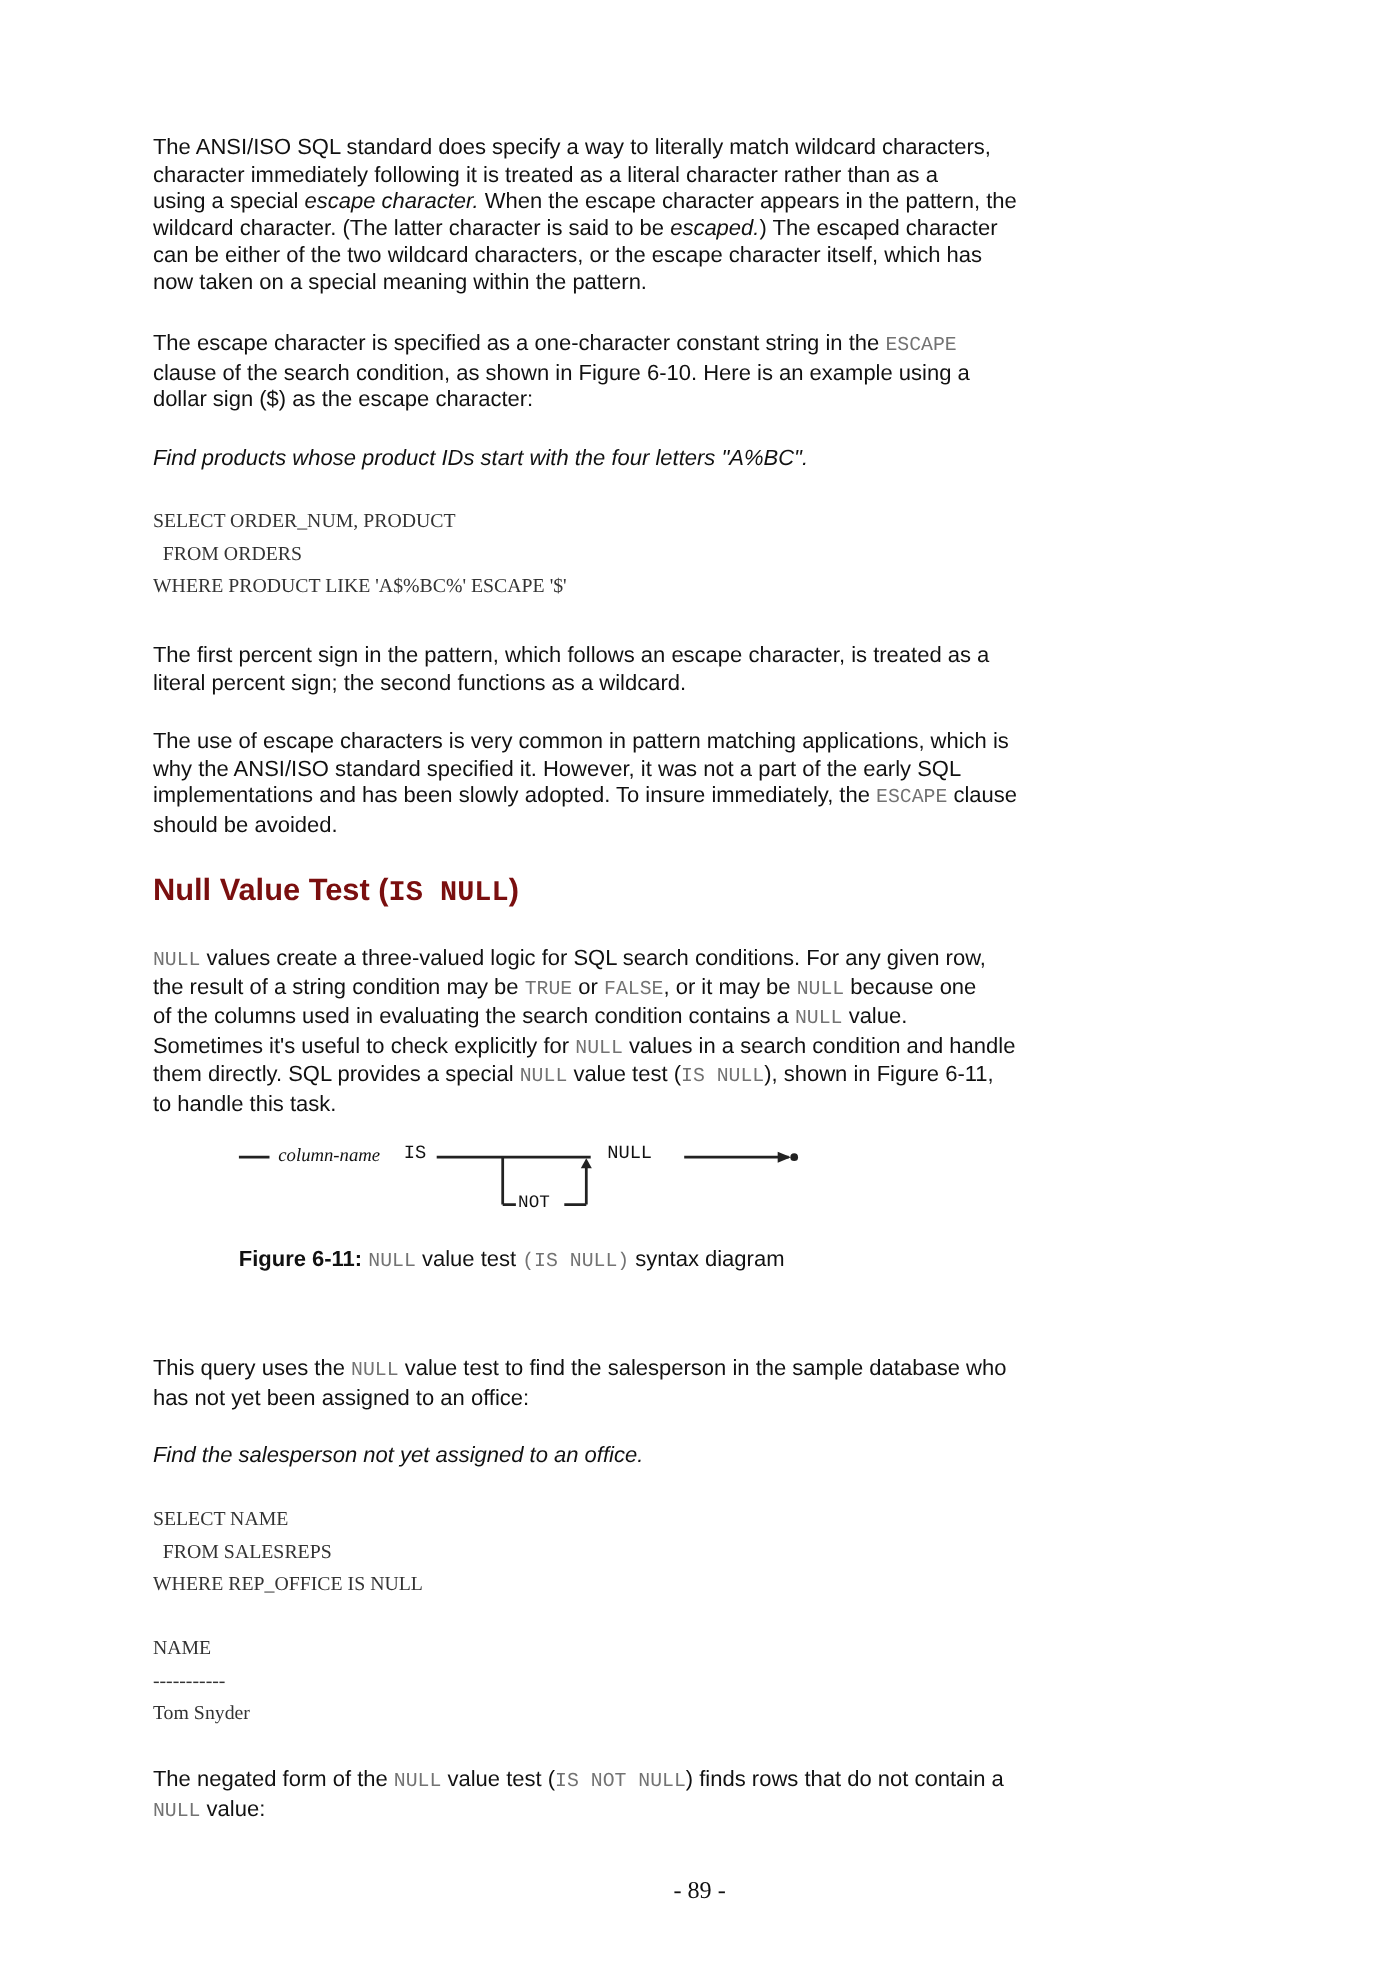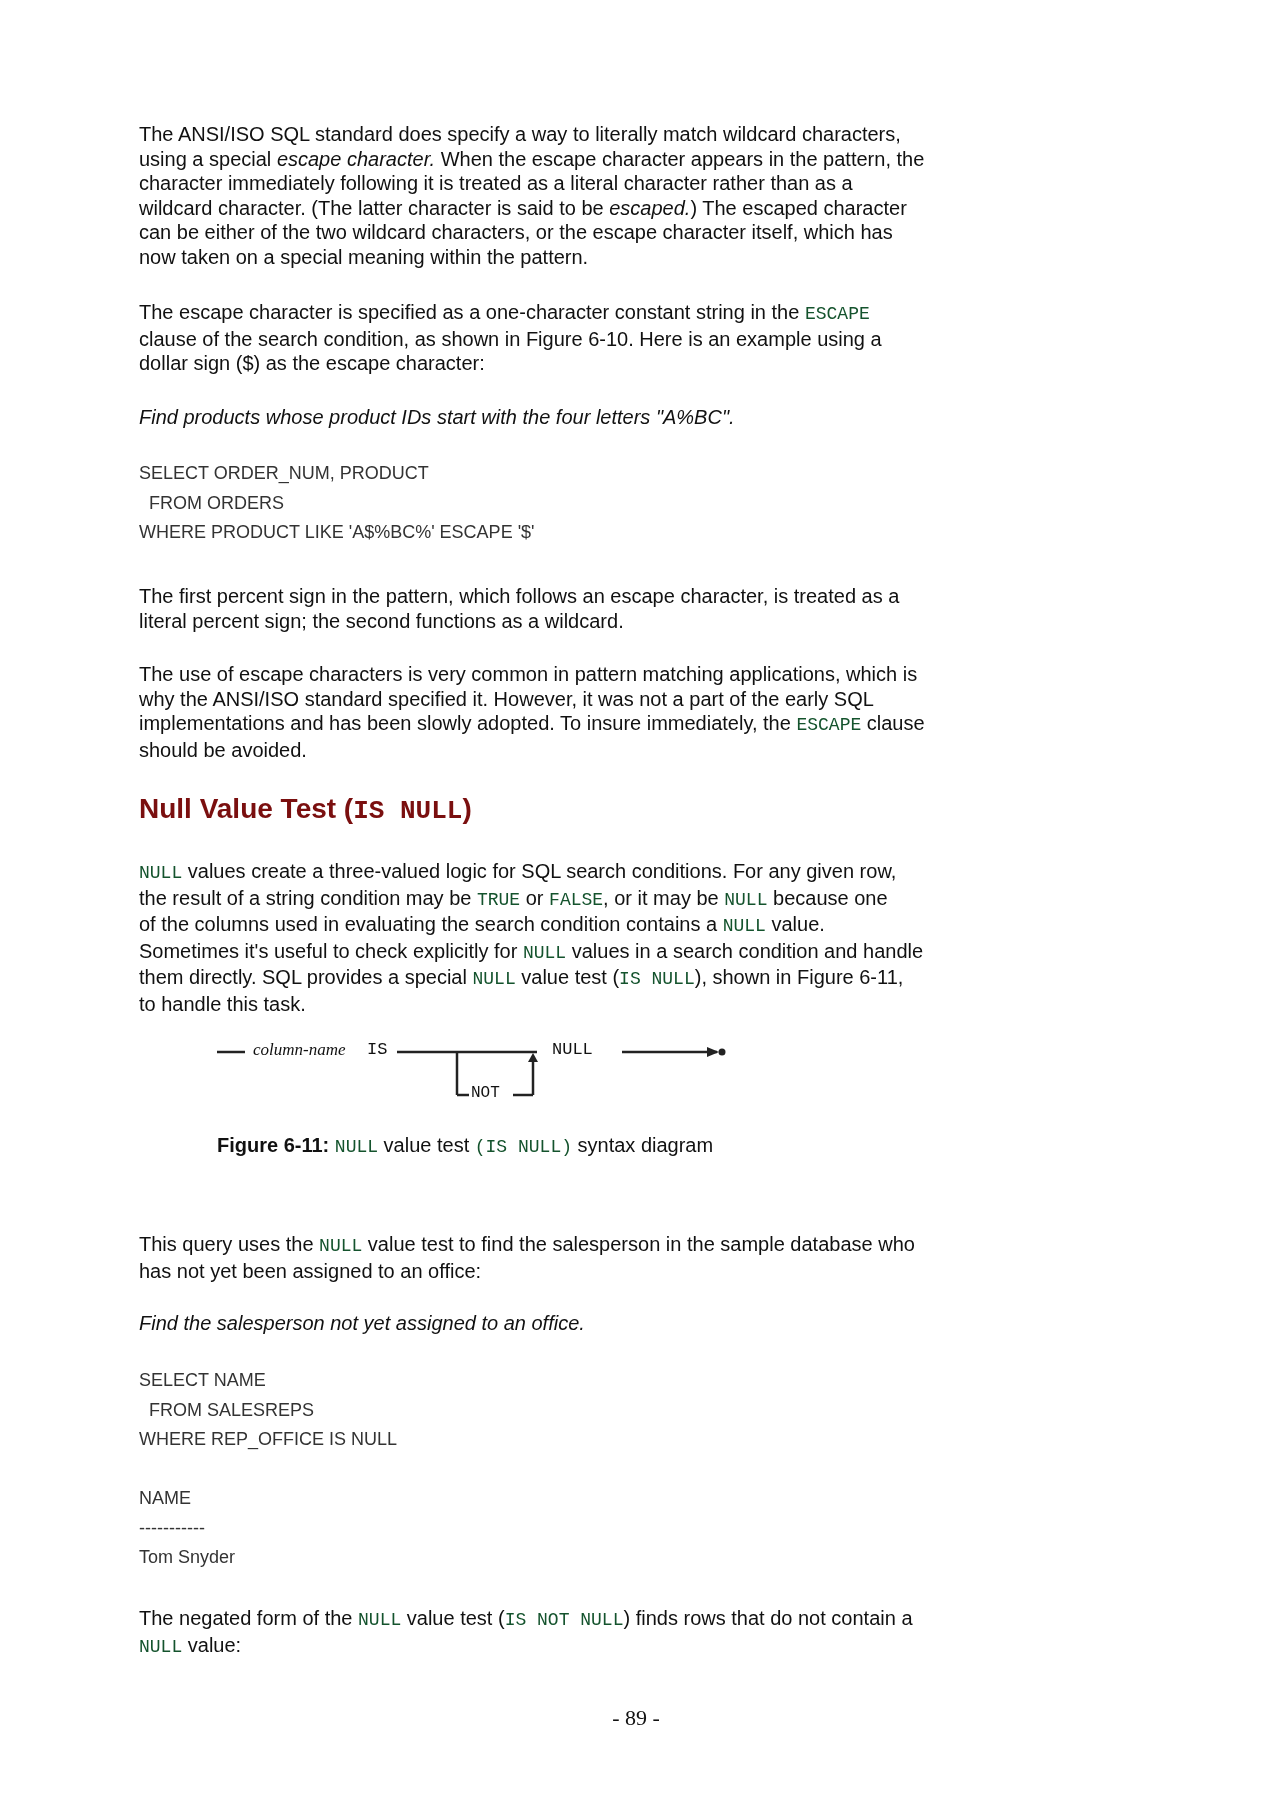--- a/index.html
+++ b/index.html
@@ -1,40 +1,40 @@
 <!DOCTYPE html>
 <html><head>
 <meta charset="utf-8">
 <style>
   html, body { margin: 0; padding: 0; background: #ffffff; }
   body { width: 1272px; height: 1800px; position: relative; overflow: hidden;
          font-family: "Liberation Sans", sans-serif; color: #111; }
   .page { position: absolute; left: 139px; top: 0; width: 860px; }
   p { margin: 0; font-size: 20px; line-height: 24.6px; }
-  .mono { font-family: "Liberation Mono", monospace; font-size: 18px; color: #14532d; }
-  .code { font-family: Liberation Sans, sans-serif; font-size: 18px; color: #333;
+  .mono { font-family: "Liberation Mono", monospace; font-size: 18px; color: #737373; }
+  .code { font-family: Liberation Serif, serif; font-size: 18px; color: #333;
           line-height: 29.5px; white-space: pre; margin: 0; }
   em, .ital { font-style: italic; }
   h2 { margin: 0; color: #7a0f0f; font-size: 28px; font-weight: bold; }
   h2 .mono { color: #7a0f0f; font-size: 26px; font-weight: bold; }
   .abs { position: absolute; left: 0; }
   .caption { font-size: 20px; }
   .caption b { font-weight: bold; }
   .pagenum { position: absolute; left: 0; width: 1272px; top: 1705px; text-align: center;
              font-family: "Liberation Serif", serif; font-size: 22px; }
 </style>
 </head>
 <body>
 
 <div class="page">
 
   <div class="abs" style="top:122px;">
     <p>The ANSI/ISO SQL standard does specify a way to literally match wildcard characters,</p>
+    <p>character immediately following it is treated as a literal character rather than as a</p>
     <p><span>using a special </span><em>escape character.</em><span> When the escape character appears in the pattern, the</span></p>
-    <p>character immediately following it is treated as a literal character rather than as a</p>
     <p><span>wildcard character. (The latter character is said to be </span><em>escaped.</em><span>) The escaped character</span></p>
     <p>can be either of the two wildcard characters, or the escape character itself, which has</p>
     <p>now taken on a special meaning within the pattern.</p>
   </div>
 
   <div class="abs" style="top:300px;">
     <p><span>The escape character is specified as a one-character constant string in the </span><span class="mono">ESCAPE</span></p>
     <p>clause of the search condition, as shown in Figure 6-10. Here is an example using a</p>
     <p>dollar sign ($) as the escape character:</p>
   </div>

